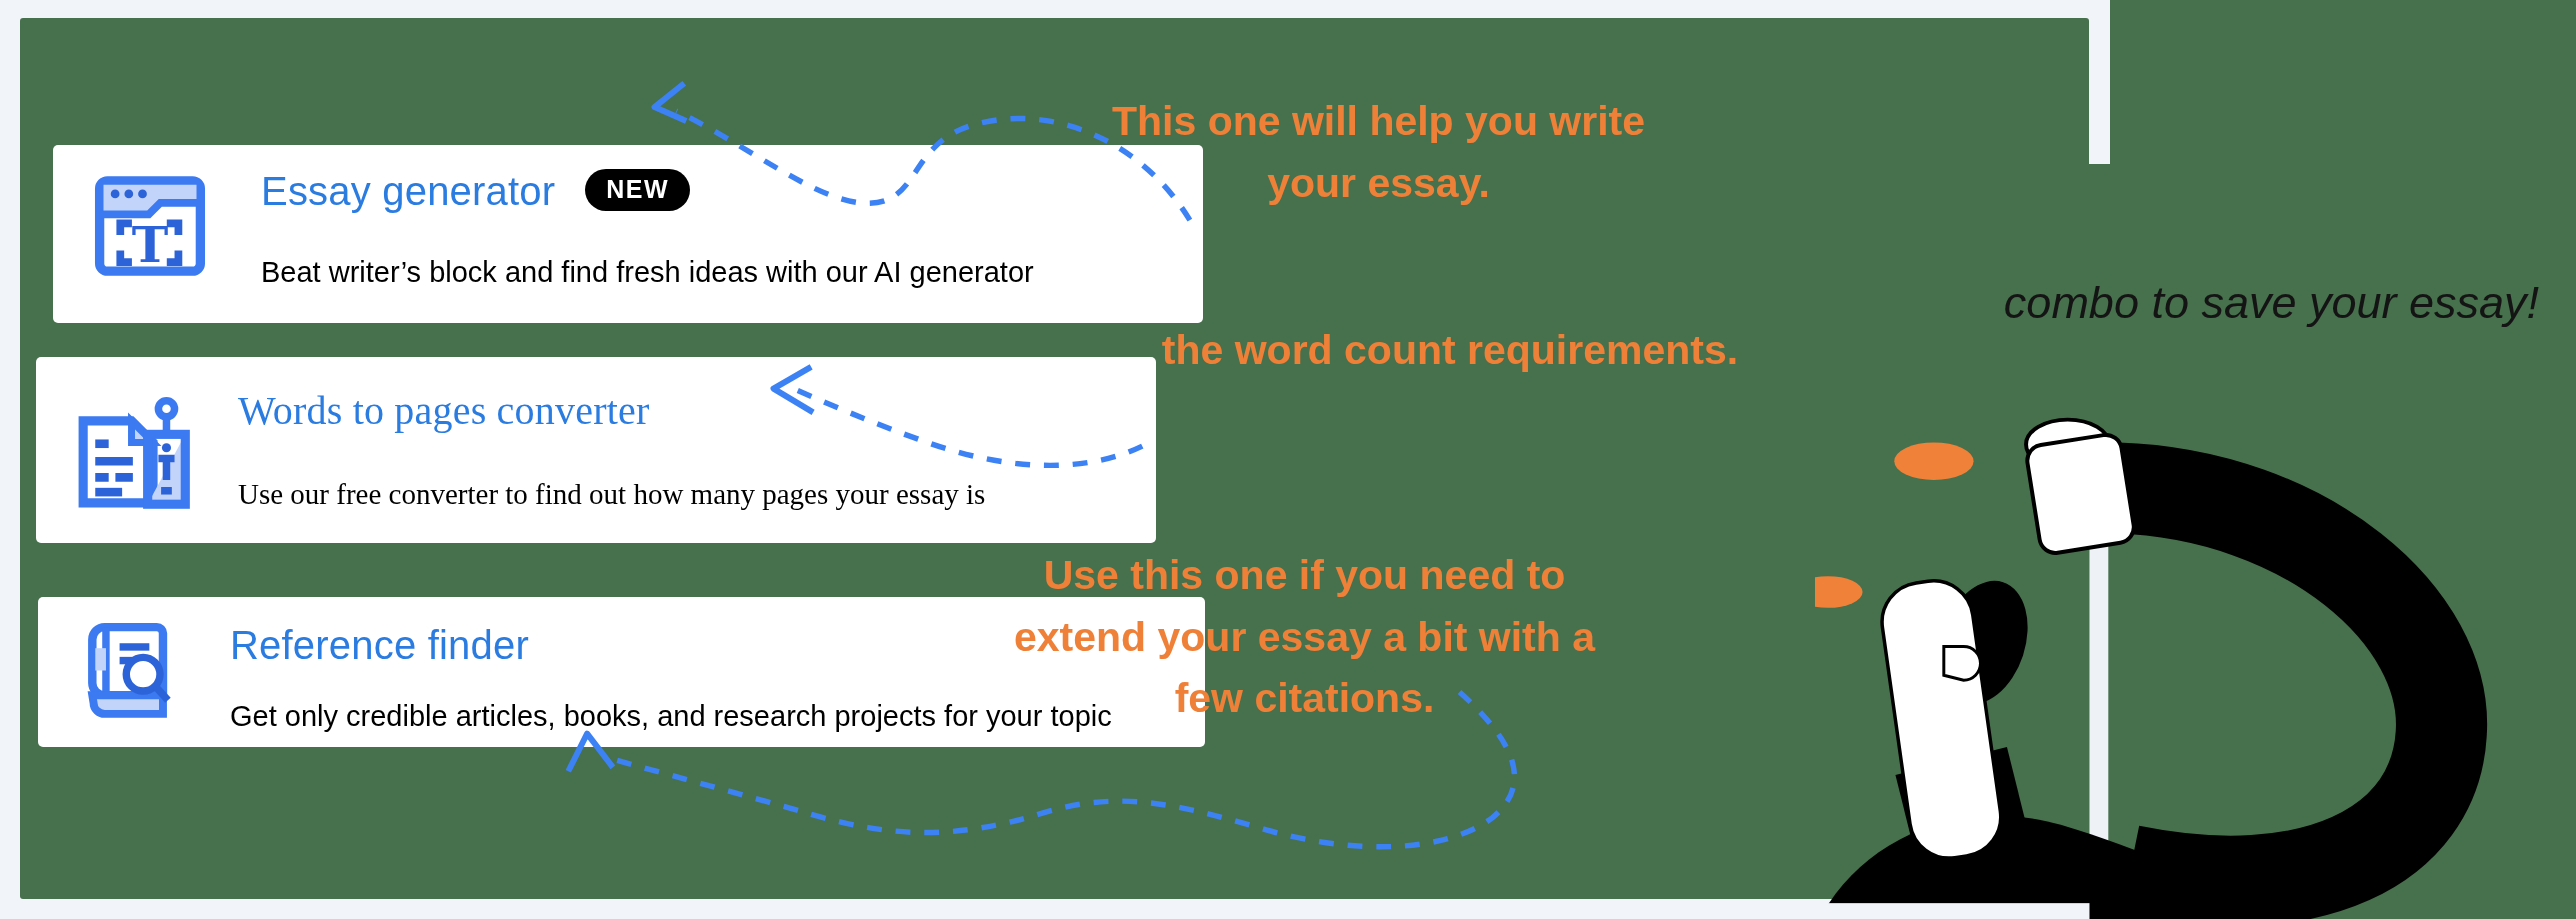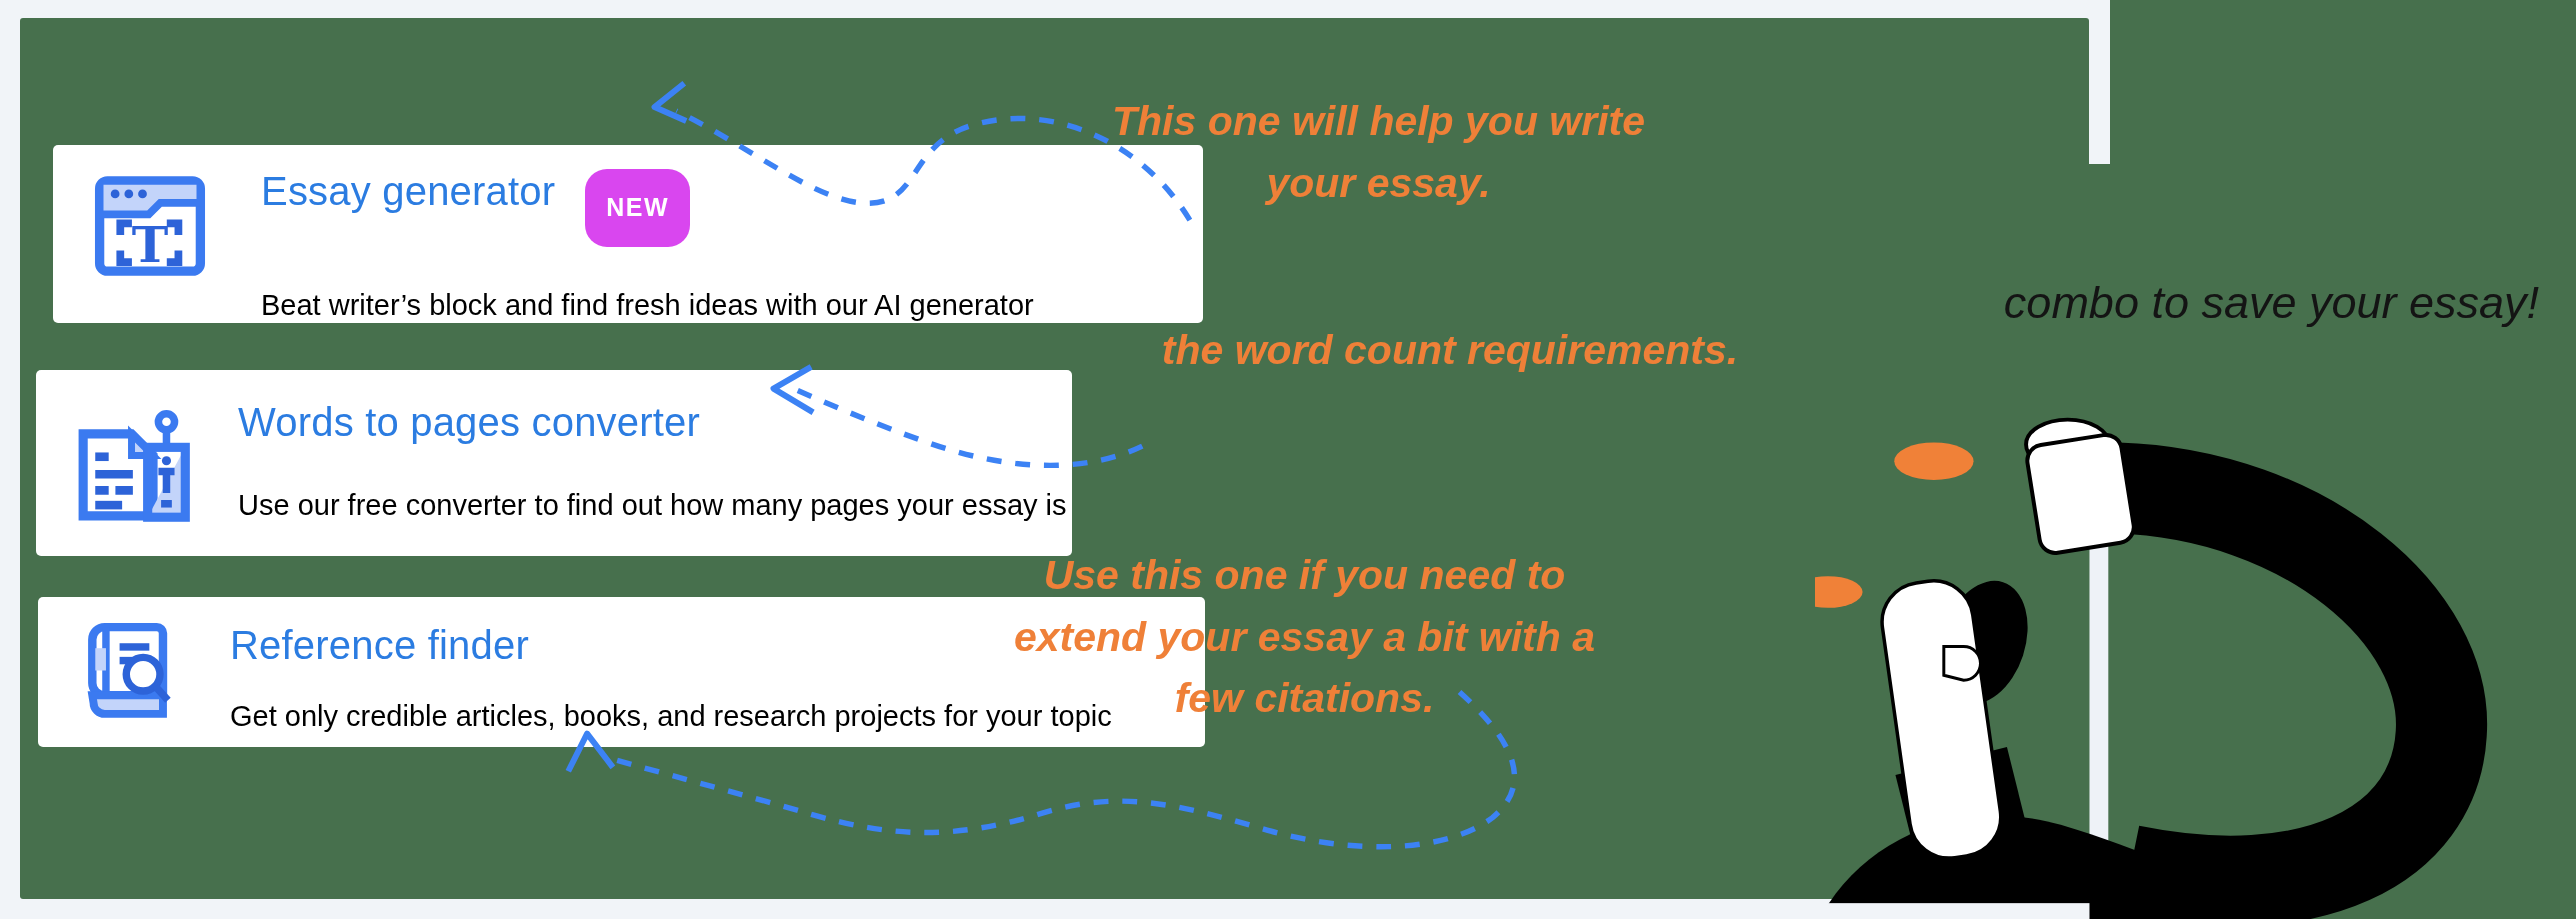--- a/index.html
+++ b/index.html
@@ -22,28 +22,28 @@
   .card-icon{position:absolute;}
   .card-text{position:absolute;display:flex;flex-direction:column;}
   .card-titlerow{display:flex;align-items:flex-start;}
   .card-title{
     font-size:40px;color:#2b7ce1;font-weight:400;letter-spacing:0.2px;white-space:nowrap;
   }
   .card-desc{
     font-size:29px;color:#000000;font-weight:400;white-space:nowrap;
   }
   .badge{
-    display:inline-block;margin-left:30px;background:#d946ef;color:#ffffff;
+    display:inline-block;margin-left:30px;background:#000000;color:#ffffff;
     font-size:25px;font-weight:bold;letter-spacing:1.5px;
-    padding:25px 21px;border-radius:22px;line-height:1.1;
+    padding:7px 21px;border-radius:22px;line-height:1.1;
   }
 
   
   .annotation{
-    position:absolute;color:#ef8038;font-size:41px;font-weight:bold;font-style:italic;
+    position:absolute;color:#ef8038;font-size:41px;font-weight:bold;
     line-height:1.5;text-align:center;
   }
   
   .speech{
     position:absolute;left:1968px;top:266px;width:607px;
     color:#141414;font-size:45px;font-style:italic;line-height:1.64;text-align:center;
   }
   svg{display:block;}
   .overlay{pointer-events:none;}
 </style>
@@ -72,21 +72,21 @@
   </span>
   <span class="card-text" style="left:208px;top:24px;">
     <span class="card-titlerow">
       <span class="card-title">Essay generator</span>
       <span class="badge">NEW</span>
     </span>
     <span class="card-desc" style="margin-top:42px;">Beat writer’s block and find fresh ideas with our AI generator</span>
   </span>
 </div>
 
-<div class="card" style="left:36px;top:370px;width:1036px;height:186px;">
+<div class="card" style="left:36px;top:357px;width:1120px;height:186px;font-family:Liberation Serif, serif;">
   <span class="card-icon" style="left:27px;top:33px;">
     <svg width="129" height="129" viewBox="0 0 48 48">
       <path d="M7.5,11.5 h18 l8,8 v22.5 h-26 z" fill="#ffffff" stroke="#3b7af0" stroke-width="3.4"></path>
       <polygon points="25.5,11.5 33.5,19.5 25.5,19.5" fill="#c3d4fa" stroke="#3b7af0" stroke-width="2.6"></polygon>
       <path d="M12,20 h5" stroke="#2d63d8" stroke-width="3.2"></path>
       <path d="M12,26.5 h14" stroke="#2d63d8" stroke-width="3.2"></path>
       <path d="M12,32.5 h5 M19.5,32.5 h6.5" stroke="#2d63d8" stroke-width="3.2"></path>
       <path d="M12,38 h10" stroke="#2d63d8" stroke-width="3.2"></path>
       <circle cx="38.5" cy="7" r="3" fill="none" stroke="#3b7af0" stroke-width="2.8"></circle>
       <path d="M38.5,10 v6" stroke="#3b7af0" stroke-width="2.8"></path>

